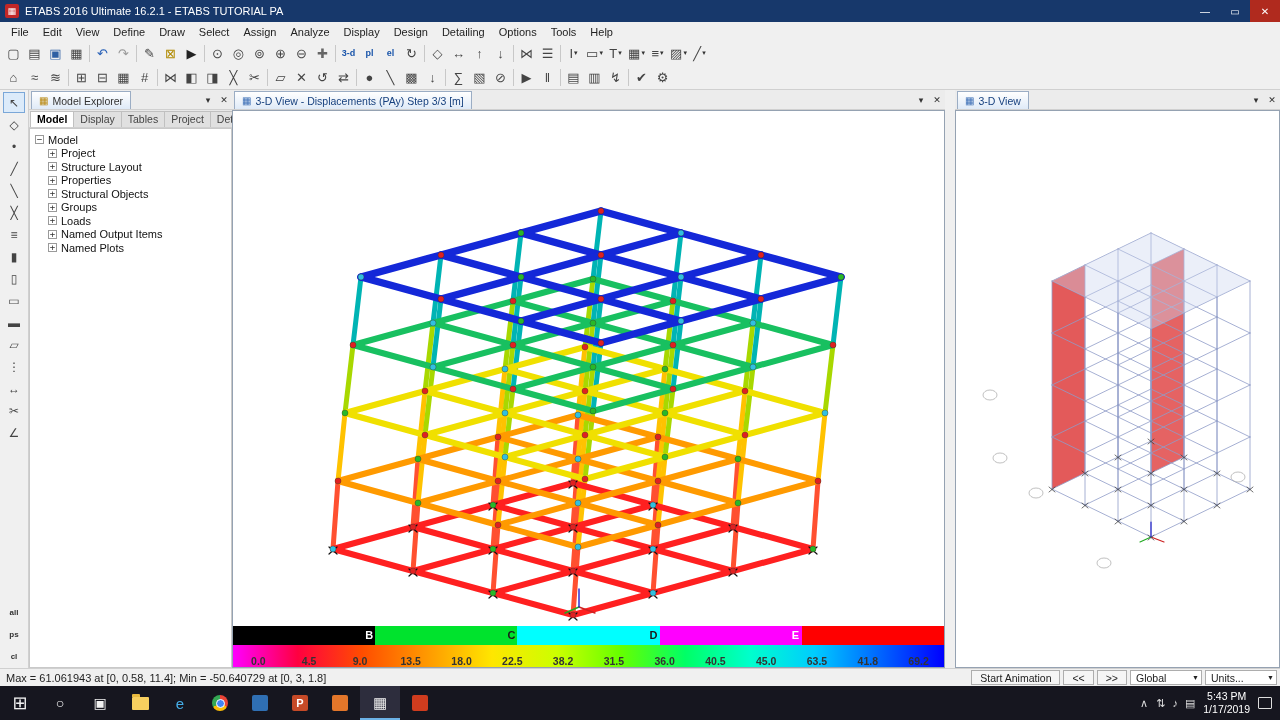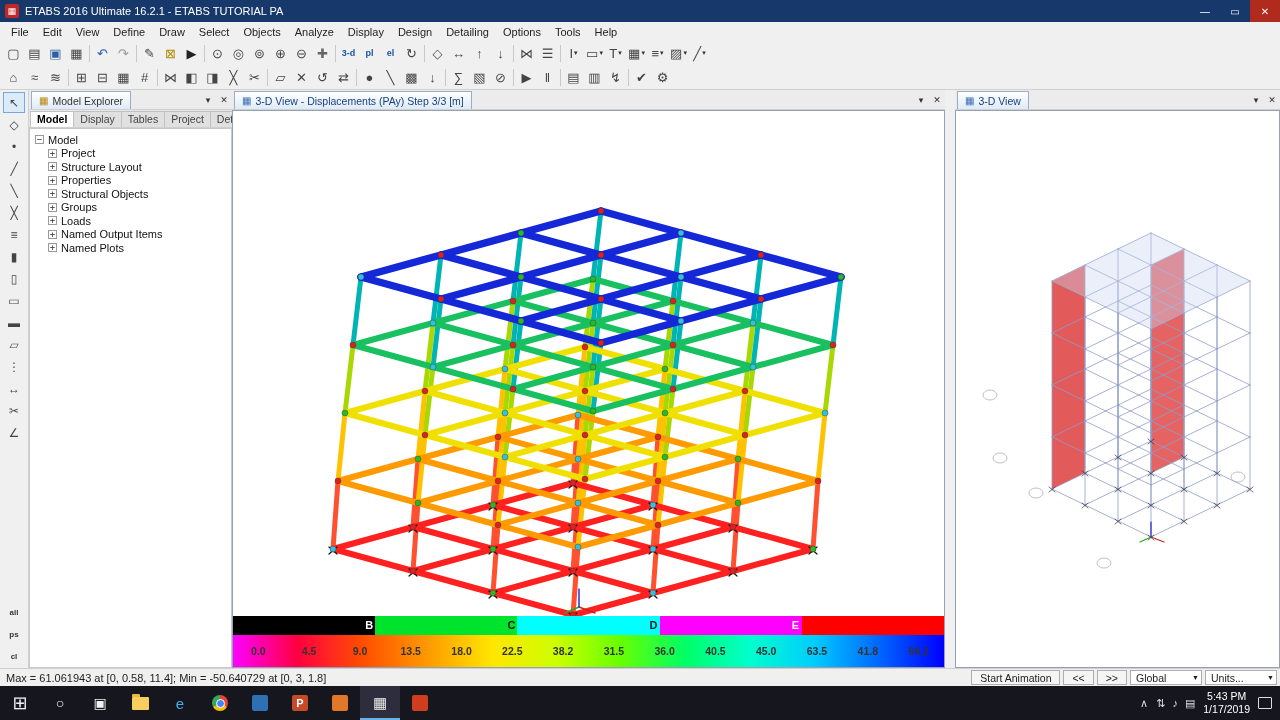--- a/index.html
+++ b/index.html
@@ -51,21 +51,21 @@
   .pmbox { width:9px; height:9px; border:1px solid #9a9a9a; background:#fff; font-size:9px; line-height:7px; text-align:center; color:#333; flex:none; font-family:"DejaVu Sans Mono",monospace; }
 
   .main-view { left:232px; width:713px; background:#f0f0f0; }
   .view-body { flex:1; background:#fff; border:1px solid #95a2b2; position:relative; overflow:hidden; }
   .view-body svg { display:block; }
 
   .legend { position:absolute; left:0; right:0; bottom:0; }
   .legend-top { height:19px; display:flex; position:relative; }
   .band { flex:1; height:100%; }
   .band-letter { position:absolute; top:3px; font-size:11px; font-weight:bold; }
-  .legend-bottom { height:32px; position:relative; display:flex; align-items:center; }
+  .legend-bottom { height:22px; position:relative; display:flex; align-items:flex-end; }
   .ticks { display:flex; width:100%; }
   .tick { flex:1; text-align:center; font-size:10.5px; font-weight:bold; color:#333; }
 
   .right-view { left:955px; width:325px; background:#f0f0f0; }
 
   
   .statusbar { position:absolute; top:668px; left:0; width:100%; height:18px; background:#f0f0f0; border-top:1px solid #d0d0d0; display:flex; align-items:center; }
   .status-left { flex:1; padding-left:6px; color:#222; white-space:nowrap; }
   .status-right { display:flex; align-items:center; gap:3px; padding-right:3px;padding-left:8px; }
   .sbtn { height:15px; padding:0 8px; background:#f5f5f5; border:1px solid #adadad; font-size:10.5px; display:flex; align-items:center; color:#222; font-family:"Liberation Sans",sans-serif; }
@@ -100,21 +100,21 @@
   </span>
 </div>
 
 <div class="menubar" id="menubar">
     <span class="menu-item">File</span>
     <span class="menu-item">Edit</span>
     <span class="menu-item">View</span>
     <span class="menu-item">Define</span>
     <span class="menu-item">Draw</span>
     <span class="menu-item">Select</span>
-    <span class="menu-item">Objects</span>
+    <span class="menu-item">Assign</span>
     <span class="menu-item">Analyze</span>
     <span class="menu-item">Display</span>
     <span class="menu-item">Design</span>
     <span class="menu-item">Detailing</span>
     <span class="menu-item">Options</span>
     <span class="menu-item">Tools</span>
     <span class="menu-item">Help</span>
   </div>
 <div class="toolbar" id="toolbar1">
     <span class="ticon">▢</span>

